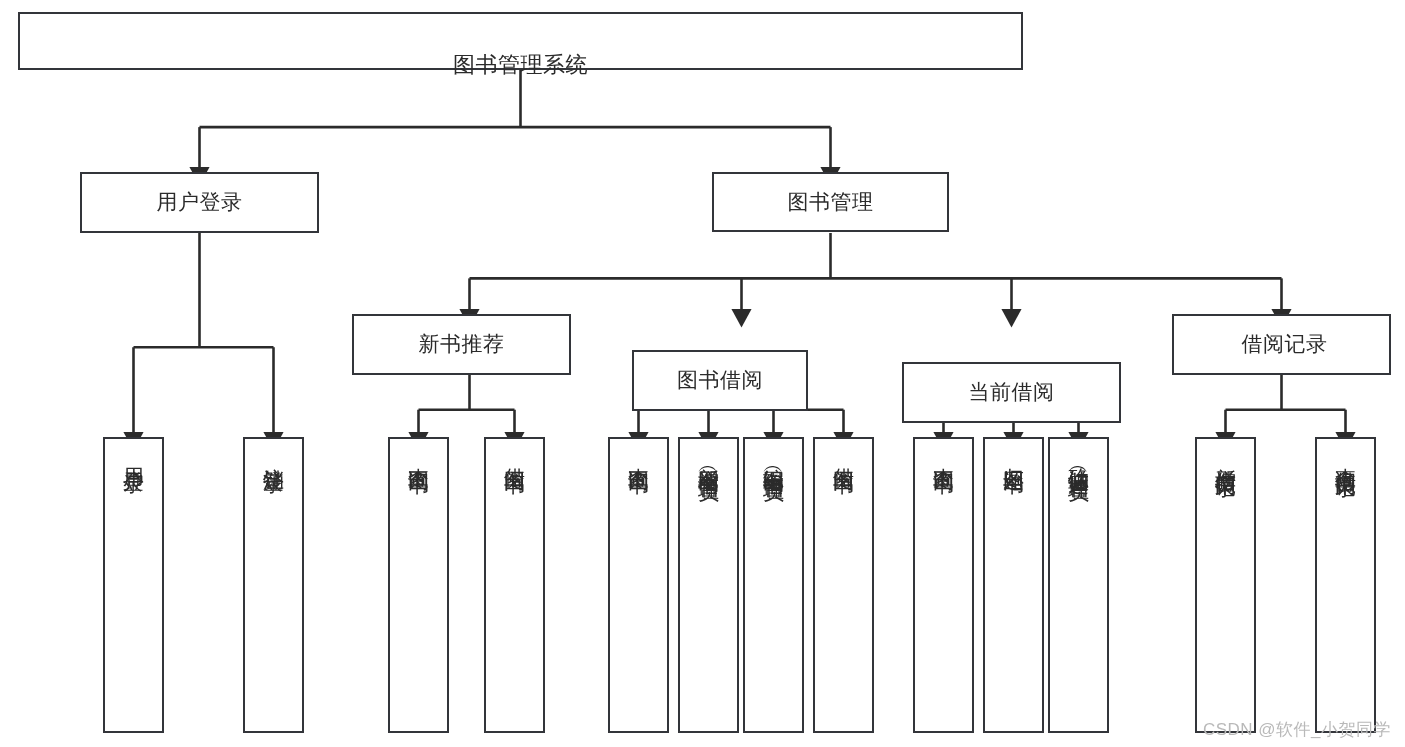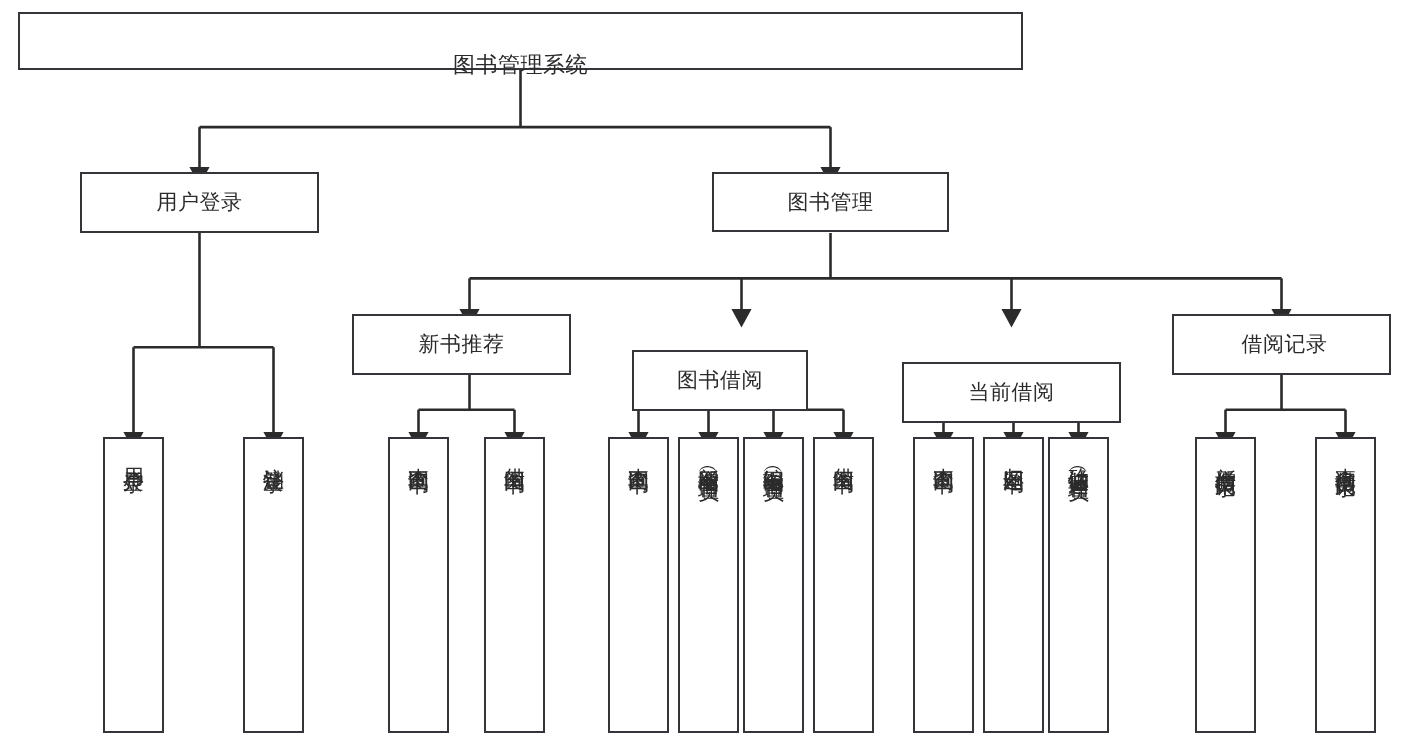--- a/index.html
+++ b/index.html
@@ -182,13 +182,14 @@
         <span class="node-label">确认归还（管理员）</span>
       </div>
       <div class="node vert" id="node-leaf-add-rec" style="left: 1195px; top: 437px; width: 61px; height: 296px;">
         <span class="node-label">新增借阅记录</span>
       </div>
       <div class="node vert" id="node-leaf-query-rec" style="left: 1315px; top: 437px; width: 61px; height: 296px;">
         <span class="node-label">查询借阅记录</span>
       </div>
     </div>
 
+  <div class="watermark">CSDN @软件_小贺同学</div>
 </div>
 
 </body></html>

